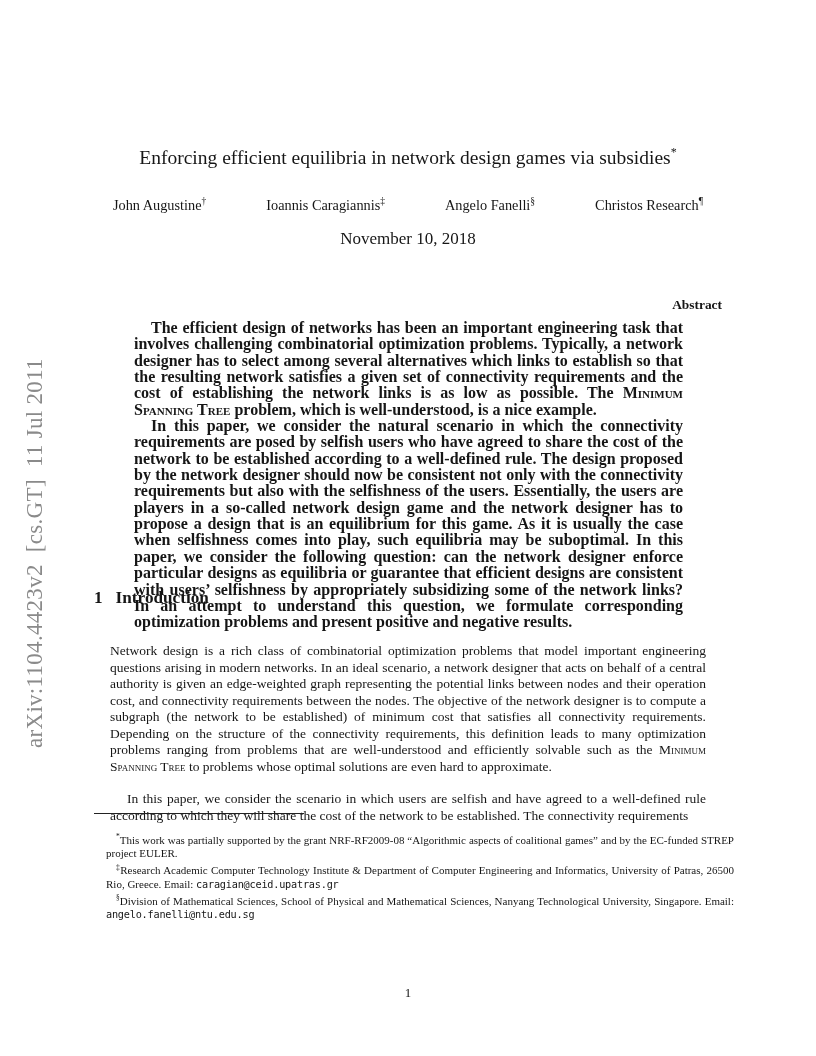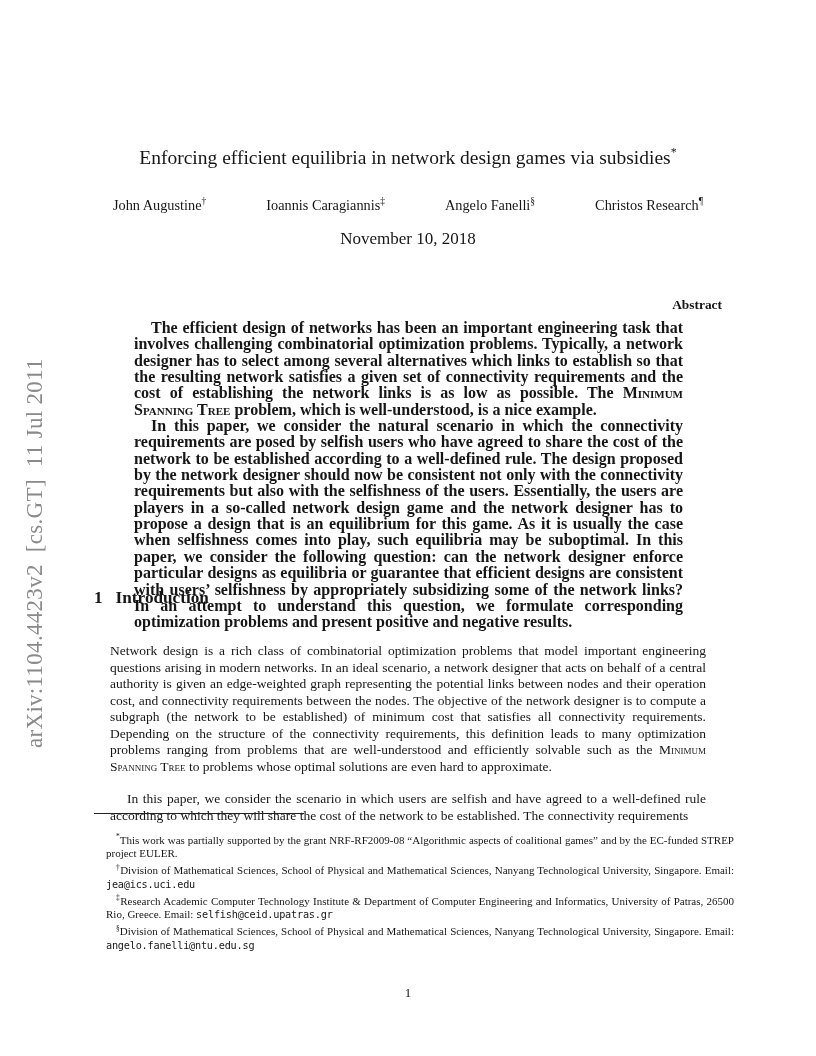--- a/index.html
+++ b/index.html
@@ -165,20 +165,19 @@
 
   <div class="body-text">
     <p><span>Network design is a rich class of combinatorial optimization problems that model important engineering questions arising in modern networks. In an ideal scenario, a network designer that acts on behalf of a central authority is given an edge-weighted graph representing the potential links between nodes and their operation cost, and connectivity requirements between the nodes. The objective of the network designer is to compute a subgraph (the network to be established) of minimum cost that satisfies all connectivity requirements. Depending on the structure of the connectivity requirements, this definition leads to many optimization problems ranging from problems that are well-understood and efficiently solvable such as the </span><span class="sc">Minimum Spanning Tree</span><span> to problems whose optimal solutions are even hard to approximate.</span></p>
     <p class="indent"><span>In this paper, we consider the scenario in which users are selfish and have agreed to a well-defined rule according to which they will share the cost of the network to be established. The connectivity requirements</span></p>
   </div>
 
   <hr class="footnote-rule">
 
   <div class="footnotes">
     <p class="fn"><sup>*</sup><span><span>This work was partially supported by the grant NRF-RF2009-08 “Algorithmic aspects of coalitional games” and by the EC-funded STREP project EULER.</span></span></p>
-    <p class="fn"><sup>†</sup><span><span>Division of Mathematical Sciences, School of Physical and Mathematical Sciences, Nanyang Technological University, Singapore. Email: </span><span class="mono">jea@ics.uci.edu</span></span></p>
-    <p class="fn"><sup>‡</sup><span><span>Research Academic Computer Technology Institute &amp; Department of Computer Engineering and Informatics, University of Patras, 26500 Rio, Greece. Email: </span><span class="mono">selfish@ceid.upatras.gr</span></span></p>
+    <p class="fn"><sup>‡</sup><span><span>Research Academic Computer Technology Institute &amp; Department of Computer Engineering and Informatics, University of Patras, 26500 Rio, Greece. Email: </span><span class="mono">caragian@ceid.upatras.gr</span></span></p>
     <p class="fn"><sup>§</sup><span><span>Division of Mathematical Sciences, School of Physical and Mathematical Sciences, Nanyang Technological University, Singapore. Email: </span><span class="mono">angelo.fanelli@ntu.edu.sg</span></span></p>
   </div>
 
 </div>
 
 <div class="page-number">1</div>
 
 </body></html>

